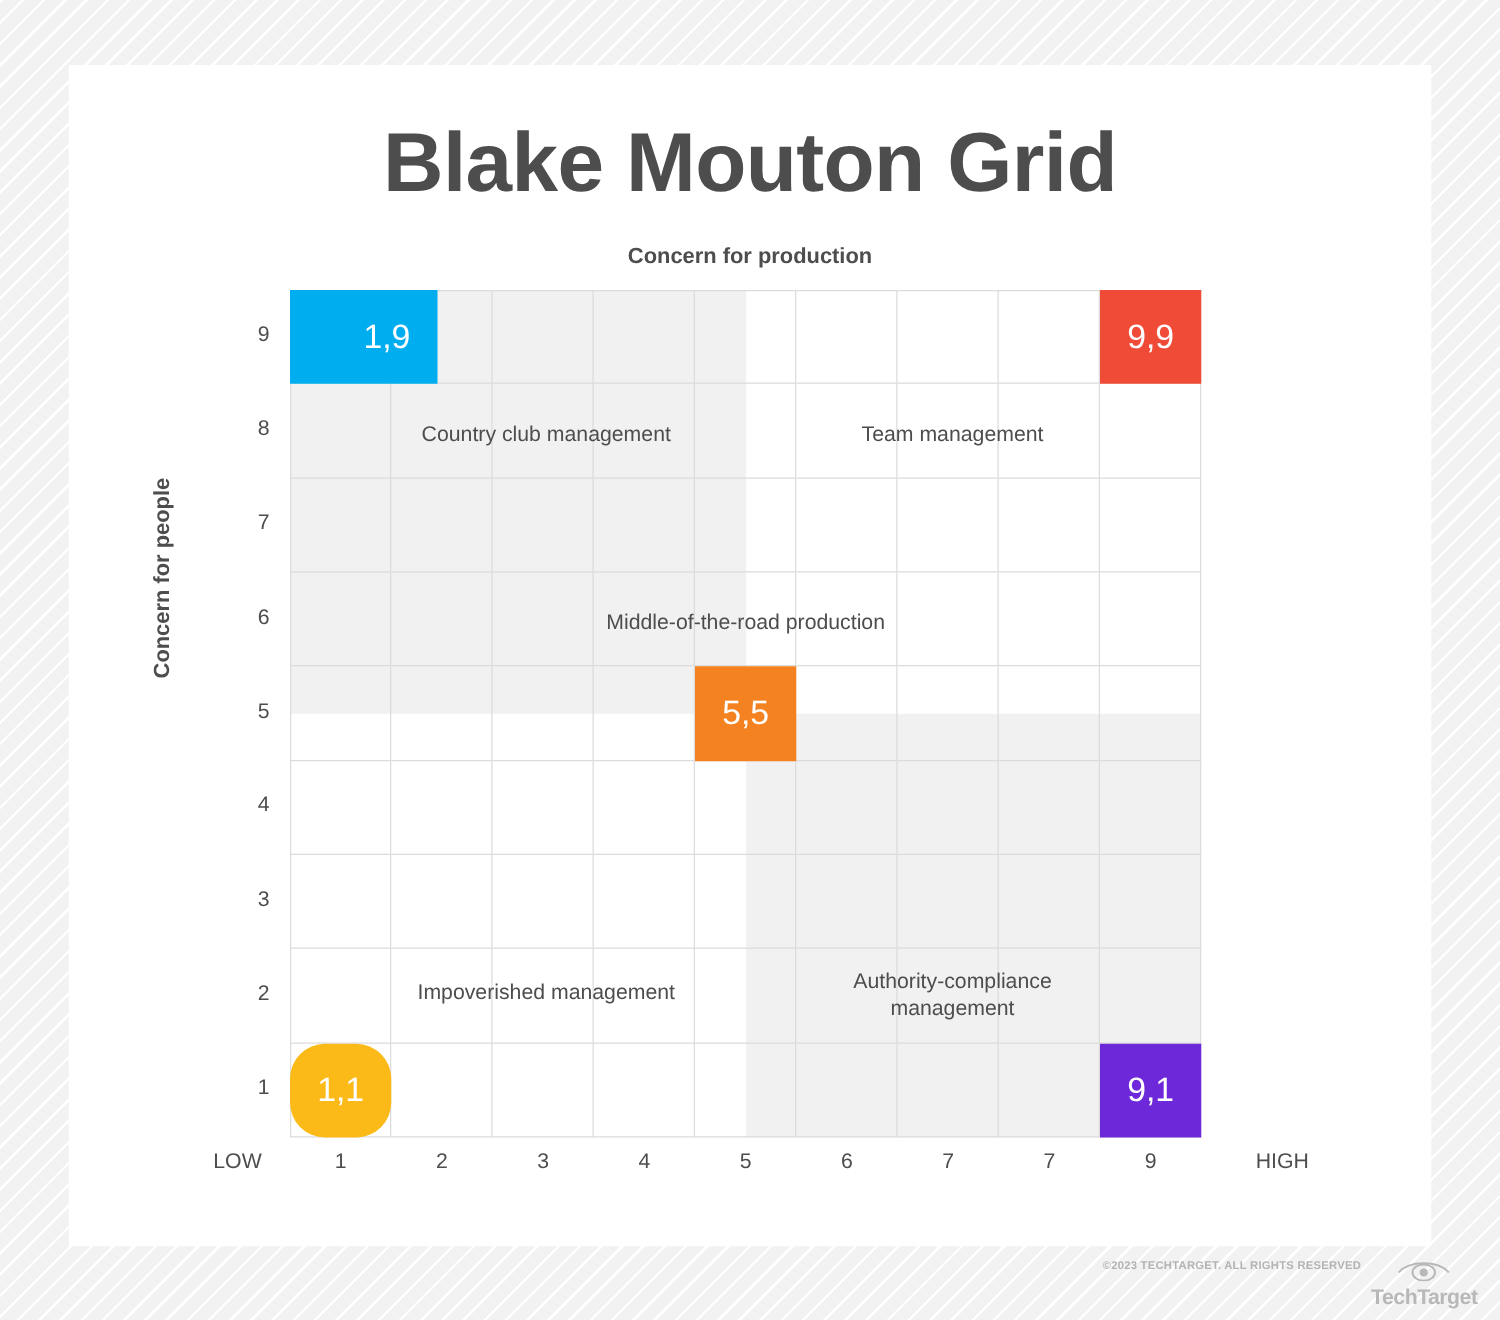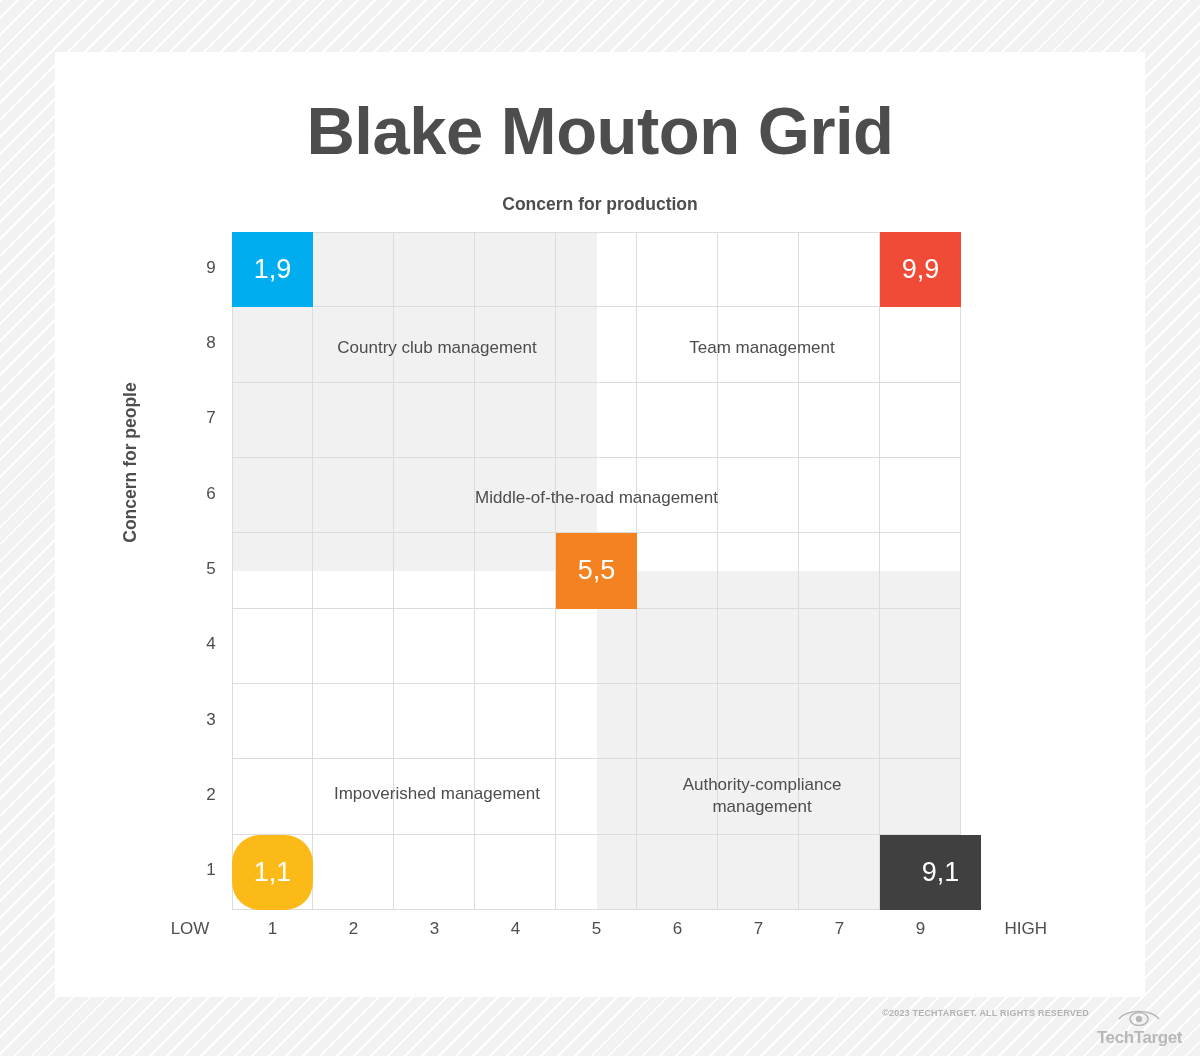--- a/index.html
+++ b/index.html
@@ -105,25 +105,25 @@
     position: absolute;
     width: 81px;
     height: 75.33px;
     display: flex;
     align-items: center;
     justify-content: center;
     color: #ffffff;
     font-size: 27px;
     z-index: 5;
   }
-  #marker-1-9 { left: 0px;   top: 0px;     background: #00ADEF; }
+  #marker-1-9 { left: 0px;   top: 0px;     background: #00ADEF; padding-left: 37px; }
   #marker-9-9 { left: 648px; top: 0px;     background: #EF4B36; }
   #marker-5-5 { left: 324px; top: 301.3px; background: #F58220; }
   #marker-1-1 { left: 0px;   top: 602.7px; background: #FBBA18; border-radius: 28px; }
-  #marker-9-1 { left: 648px; top: 602.7px; background: #404040; padding-left: 20px; }
+  #marker-9-1 { left: 648px; top: 602.7px; background: #6d28d9; }
 
   
   .quad-label {
     position: absolute;
     text-align: center;
     font-size: 17px;
     color: #4d4d4d;
     z-index: 4;
     line-height: 1.3;
   }
@@ -324,21 +324,21 @@
       </div>
 
     <div class="marker" id="marker-1-9">1,9</div>
     <div class="marker" id="marker-9-9">9,9</div>
     <div class="marker" id="marker-5-5">5,5</div>
     <div class="marker" id="marker-1-1">1,1</div>
     <div class="marker" id="marker-9-1">9,1</div>
 
     <div class="quad-label" id="quad-country">Country club management</div>
     <div class="quad-label" id="quad-team">Team management</div>
-    <div class="quad-label" id="quad-middle">Middle-of-the-road management</div>
+    <div class="quad-label" id="quad-middle">Middle-of-the-road production</div>
     <div class="quad-label" id="quad-impov">Impoverished management</div>
     <div class="quad-label" id="quad-auth">
       <span>Authority-compliance</span><br>
       <span>management</span>
     </div>
   </div>
 
   <div id="x-low">LOW</div>
   <div id="x-ticks">
     <div class="x-tick" style="left:40.5px">1</div>

